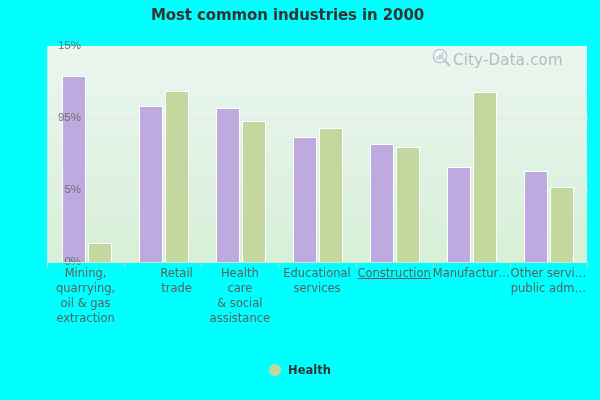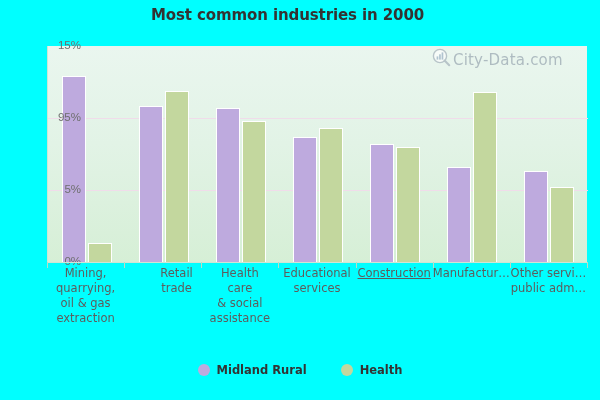--- a/index.html
+++ b/index.html
@@ -210,24 +210,20 @@
       <div class="cat-label" style="left: 278.429px; width: 77.1429px;">Educational
 services</div>
       <div class="cat-label" style="left: 355.571px; width: 77.1429px; text-decoration: underline;">Construction</div>
       <div class="cat-label" style="left: 432.714px; width: 77.1429px;">Manufactur…</div>
       <div class="cat-label" style="left: 509.857px; width: 77.1429px;">Other servi…
 public adm…</div>
     </div>
 
   <div id="legend">
       <div class="legend-item">
-        <span class="legend-swatch" style="background: rgb(190, 170, 222);"></span>
-        <span class="legend-label">Midland Rural</span>
-      </div>
-      <div class="legend-item">
         <span class="legend-swatch" style="background: rgb(195, 215, 158);"></span>
         <span class="legend-label">Health</span>
       </div>
     </div>
 
   <div id="watermark">
     <span>
       <svg width="19" height="19" viewBox="0 0 19 19">
         <circle cx="8" cy="8" r="6.6" fill="#ffffff" stroke="#9aa7b3" stroke-width="1.4"></circle>
         <rect x="4.6" y="8.4" width="1.7" height="3.2" fill="#8fa6bd"></rect>

